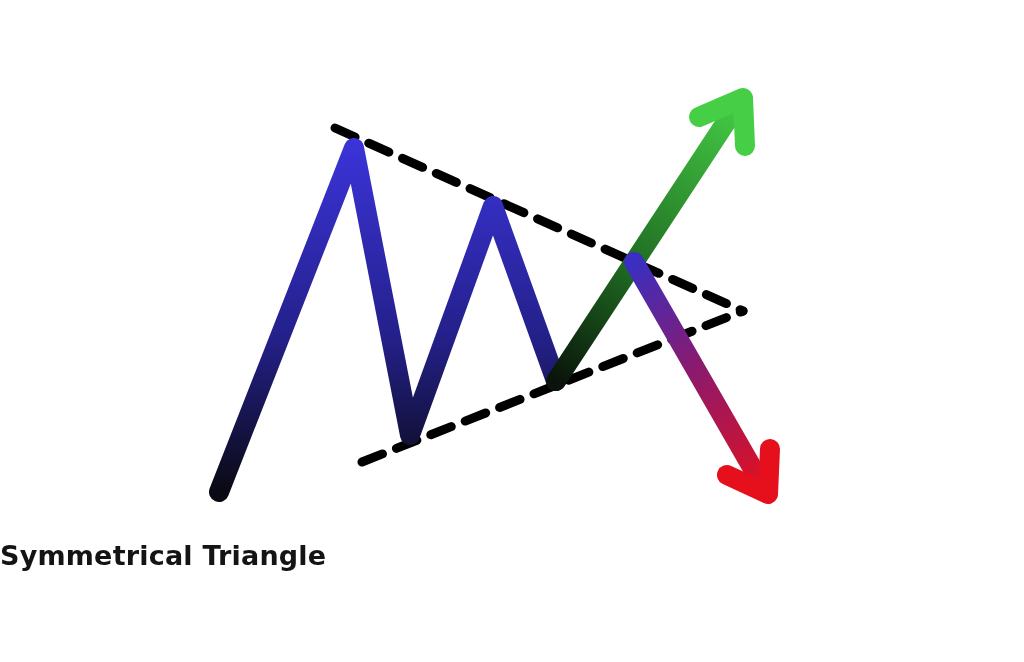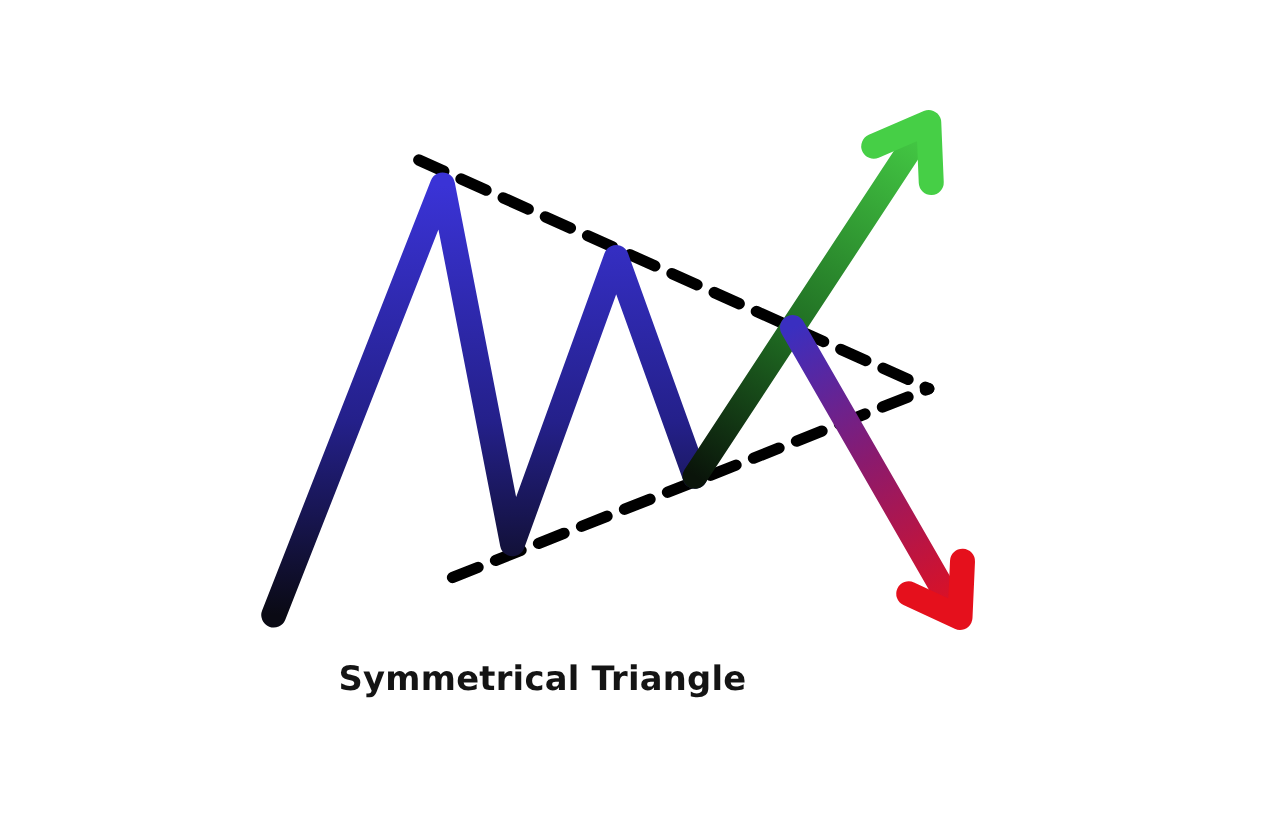--- a/index.html
+++ b/index.html
@@ -17,23 +17,23 @@
     .canvas {
       position: absolute;
       left: 0;
       top: 0;
       width: 1024px;
       height: 662px;
     }
     .caption {
       position: absolute;
       left: 0;
-      top: 528px;
+      top: 540px;
       width: 868px;
-      text-align: center;
+      text-align: left;
       font-family: "DejaVu Sans", sans-serif;
       font-weight: bold;
       font-size: 27px;
       color: #141414;
       letter-spacing: 0.2px;
     }
   </style>
 </head>
 <body>
 

